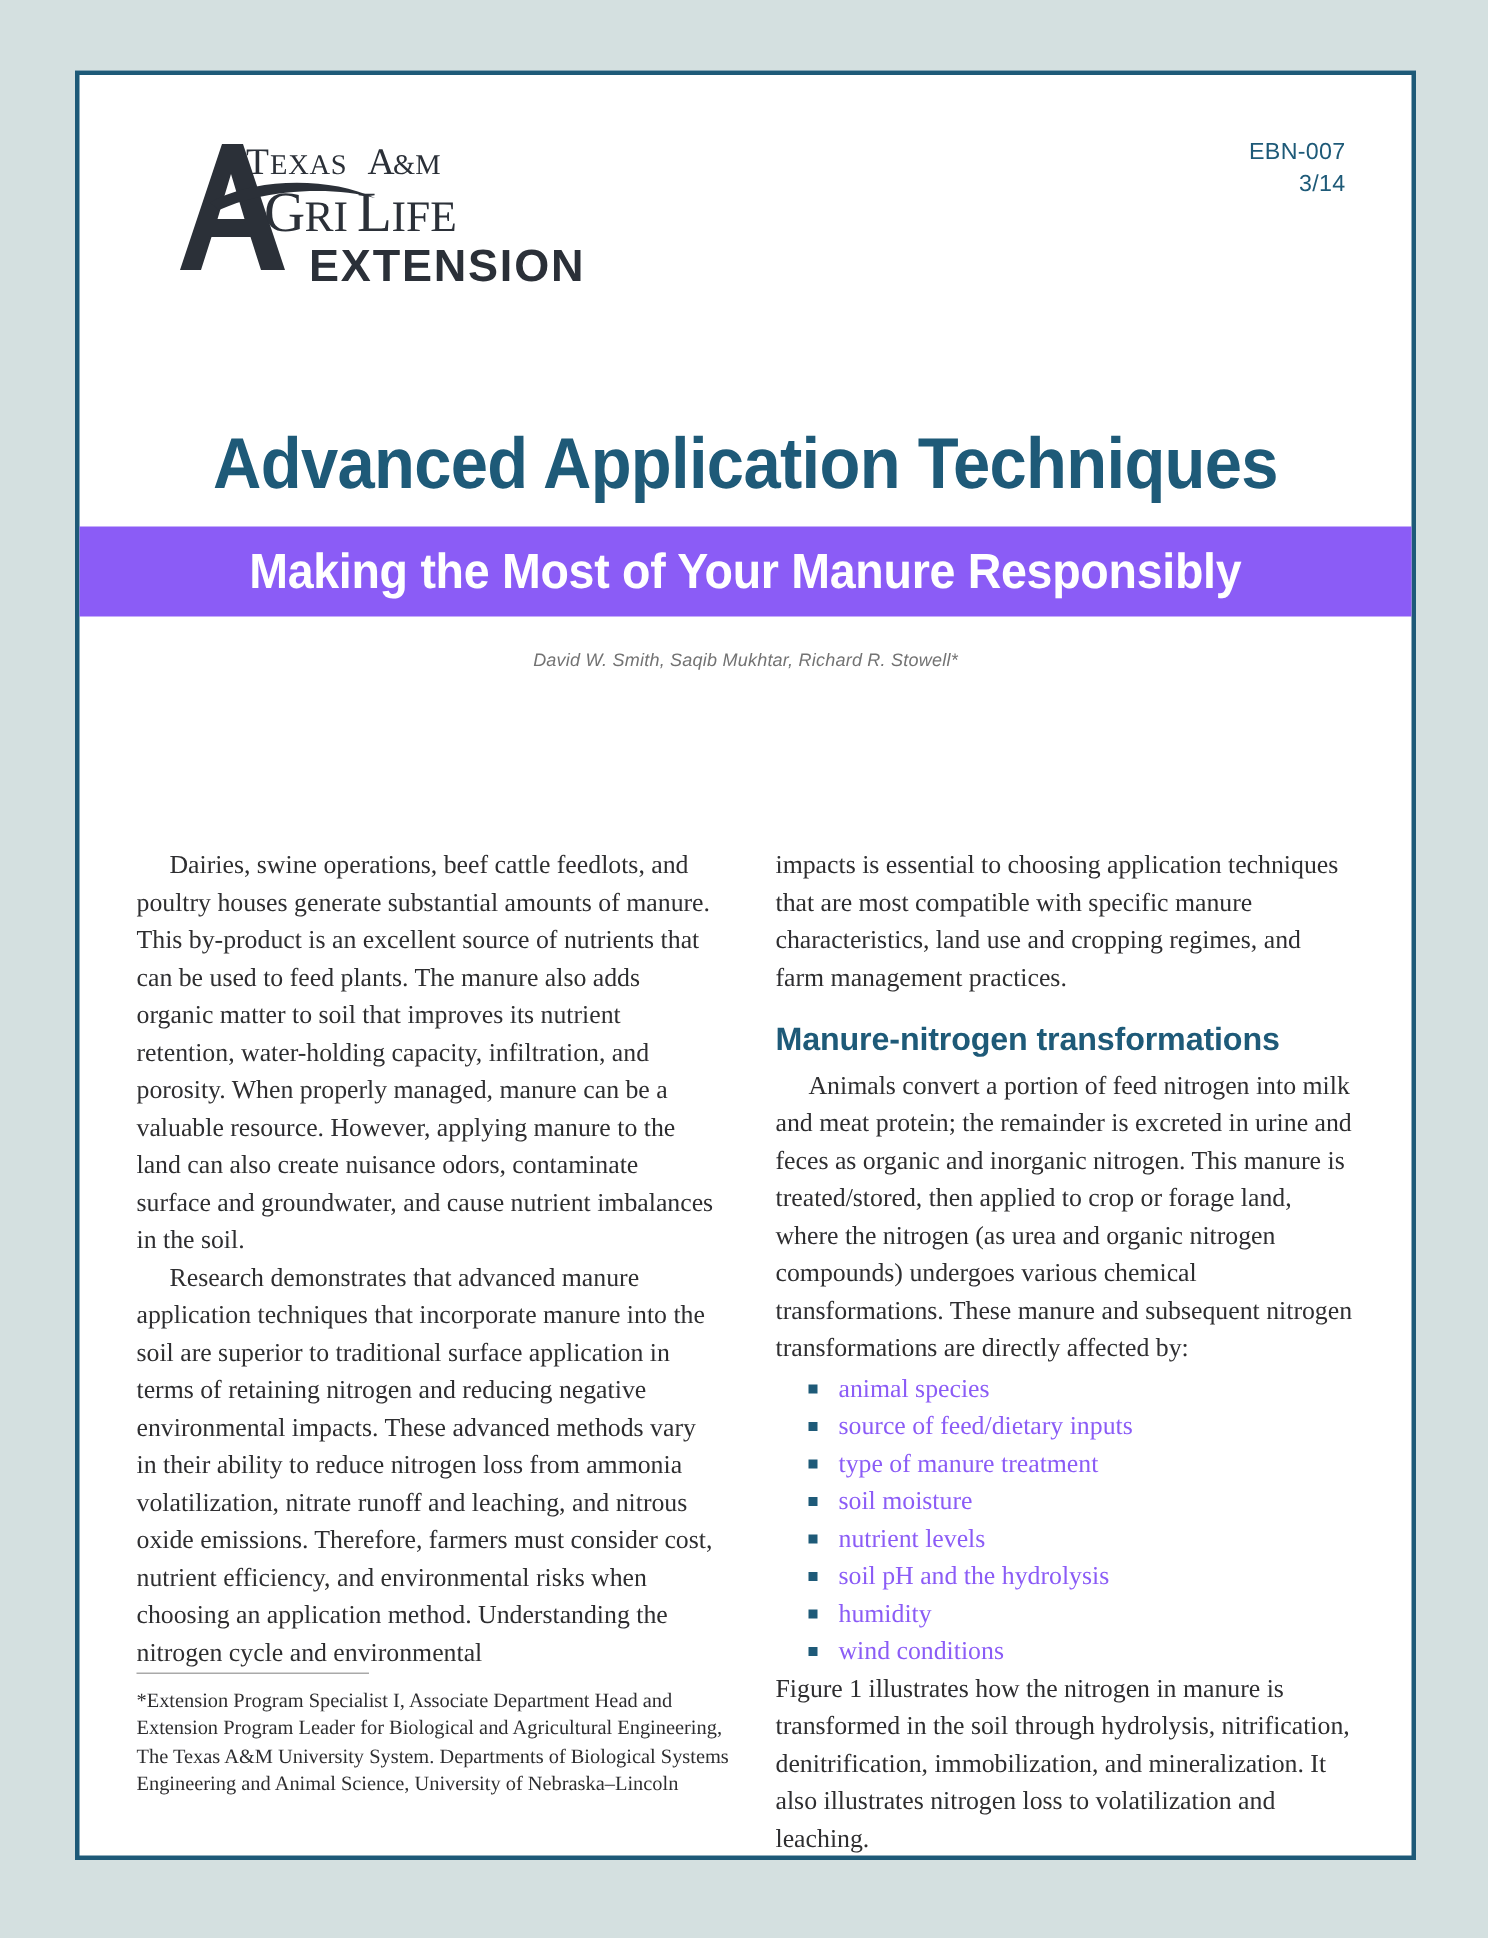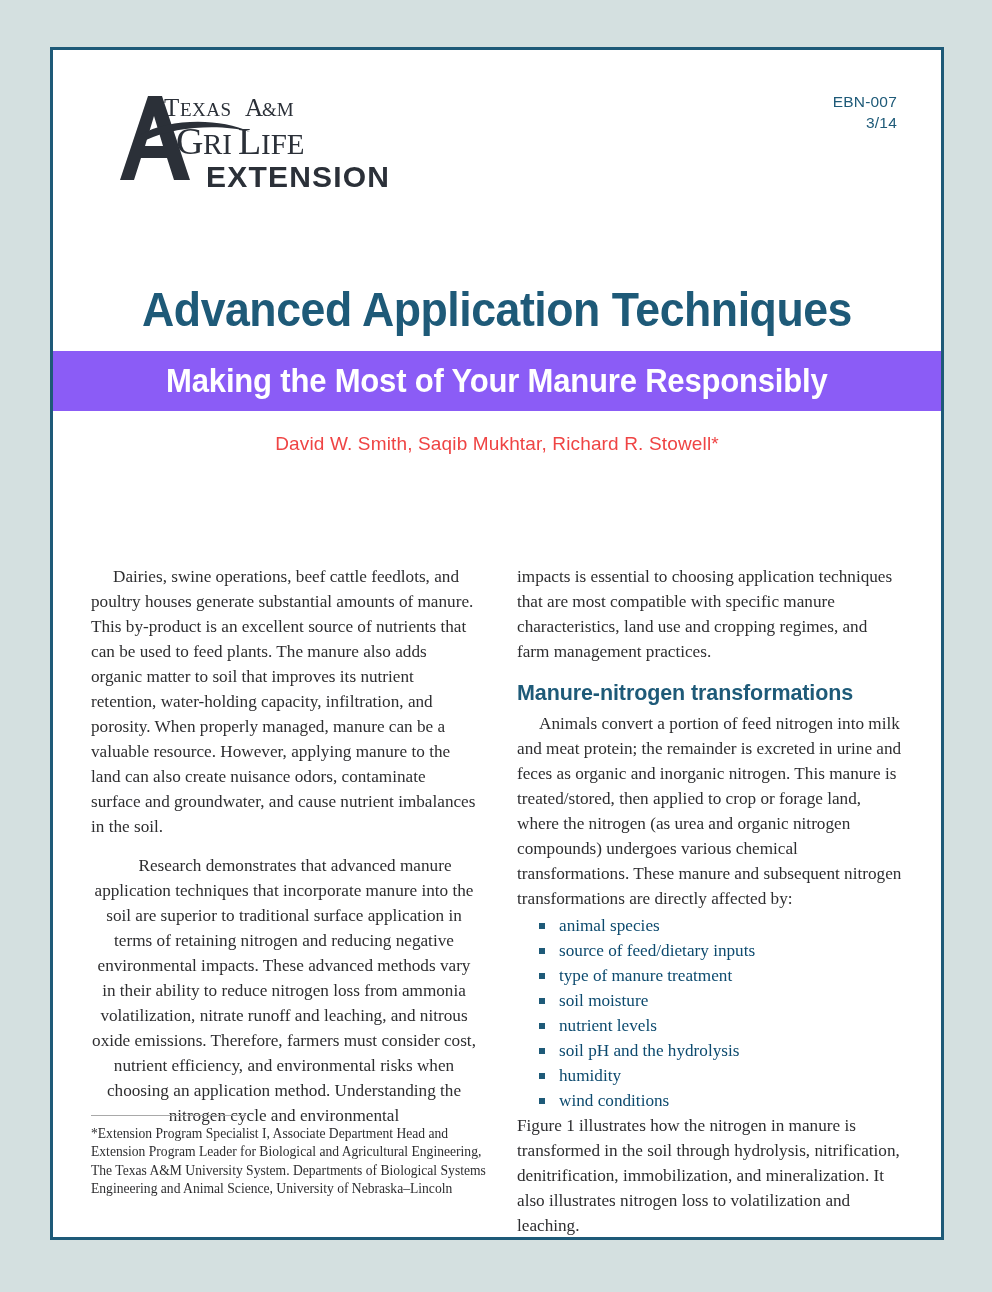--- a/index.html
+++ b/index.html
@@ -84,24 +84,25 @@
     font-size: 33px;
     letter-spacing: -0.2px;
     transform: scaleX(0.94);
     transform-origin: center;
     margin: 0;
     white-space: nowrap;
   }
   .authors {
     text-align: center;
     font-family: "Liberation Sans", sans-serif;
-    font-size: 19px;
-    color: #ef4444;
+    font-size: 12px;
+    color: #737373;
     margin-top: 22px;
     letter-spacing: 0.15px;
+    font-style: italic;
   }
 
   
   .columns {
     position: absolute;
     left: 38px;
     right: 38px;
     top: 514px;
     bottom: 38px;
     display: flex;
@@ -115,41 +116,41 @@
 
   p.body {
     margin: 0;
     font-size: 17.2px;
     line-height: 1.455;
     color: #2e2e30;
     text-indent: 22px;
     hyphens: manual;
   }
   p.body.no-indent { text-indent: 0; }
-  p.body + p.body { margin-top: 14px; text-align: center; }
+  p.body + p.body { margin-top: 0; }
 
   h2.section {
     font-family: "Liberation Sans", sans-serif;
     font-weight: bold;
     color: #1e5a78;
     font-size: 21.5px;
     margin: 17px 0 5px 0;
     letter-spacing: -0.1px;
   }
 
   ul.bullets {
     list-style: none;
     margin: 2px 0 0 0;
     padding: 0 0 0 22px;
   }
   ul.bullets li {
     position: relative;
     font-size: 17.2px;
     line-height: 1.455;
-    color: #0c4a6e;
+    color: #8b5cf6;
     padding-left: 20px;
   }
   ul.bullets li .sq {
     position: absolute;
     left: 0;
     top: 10px;
     width: 6px;
     height: 6px;
     background: #1e5a78;
   }

